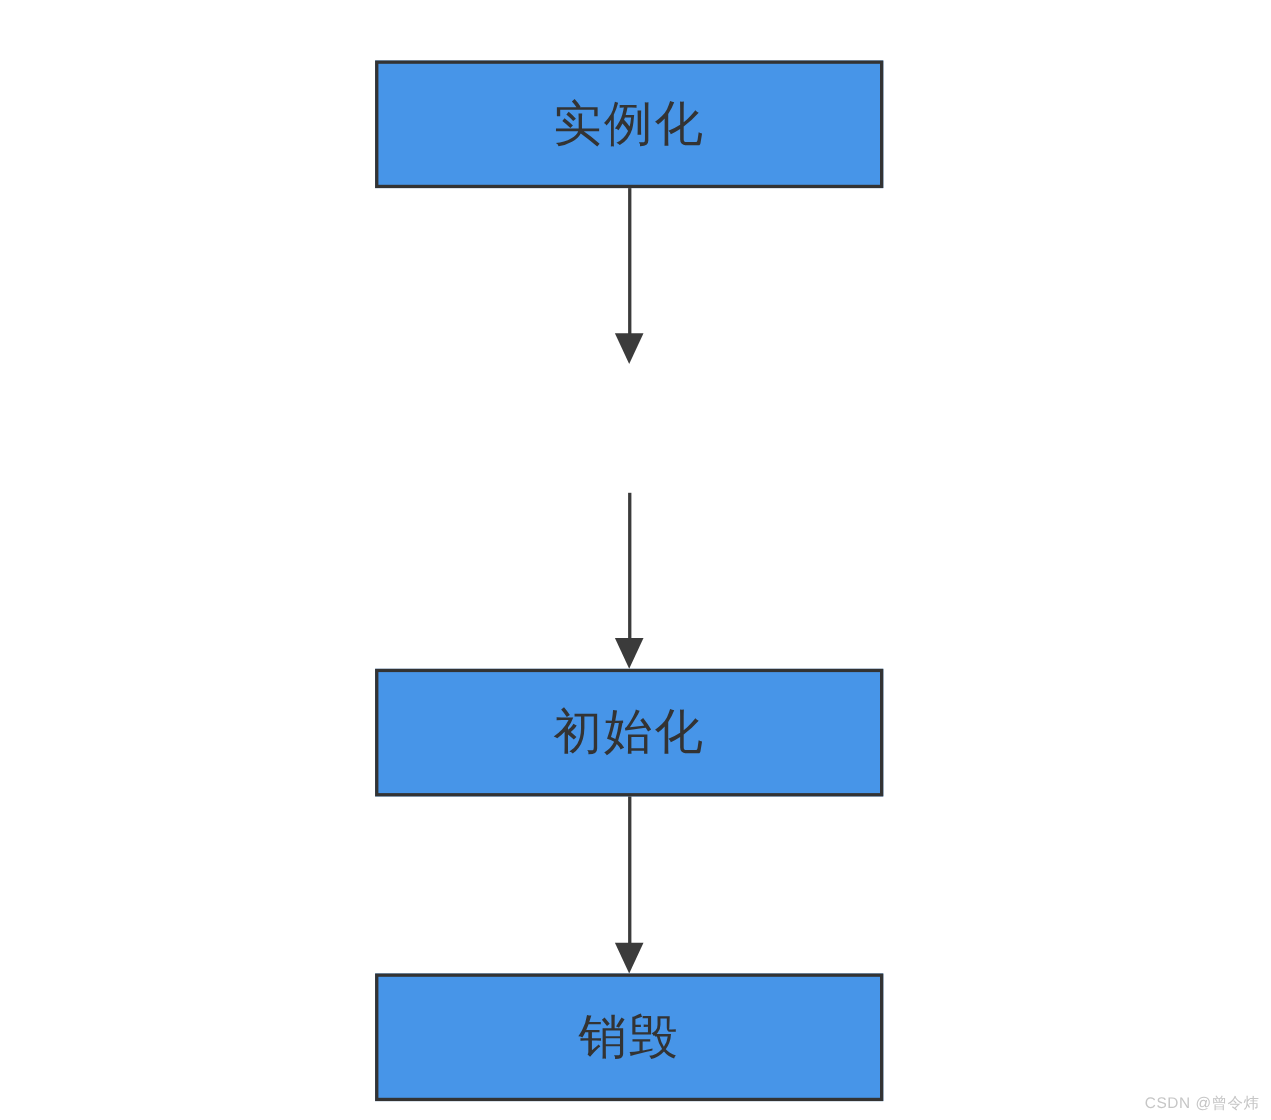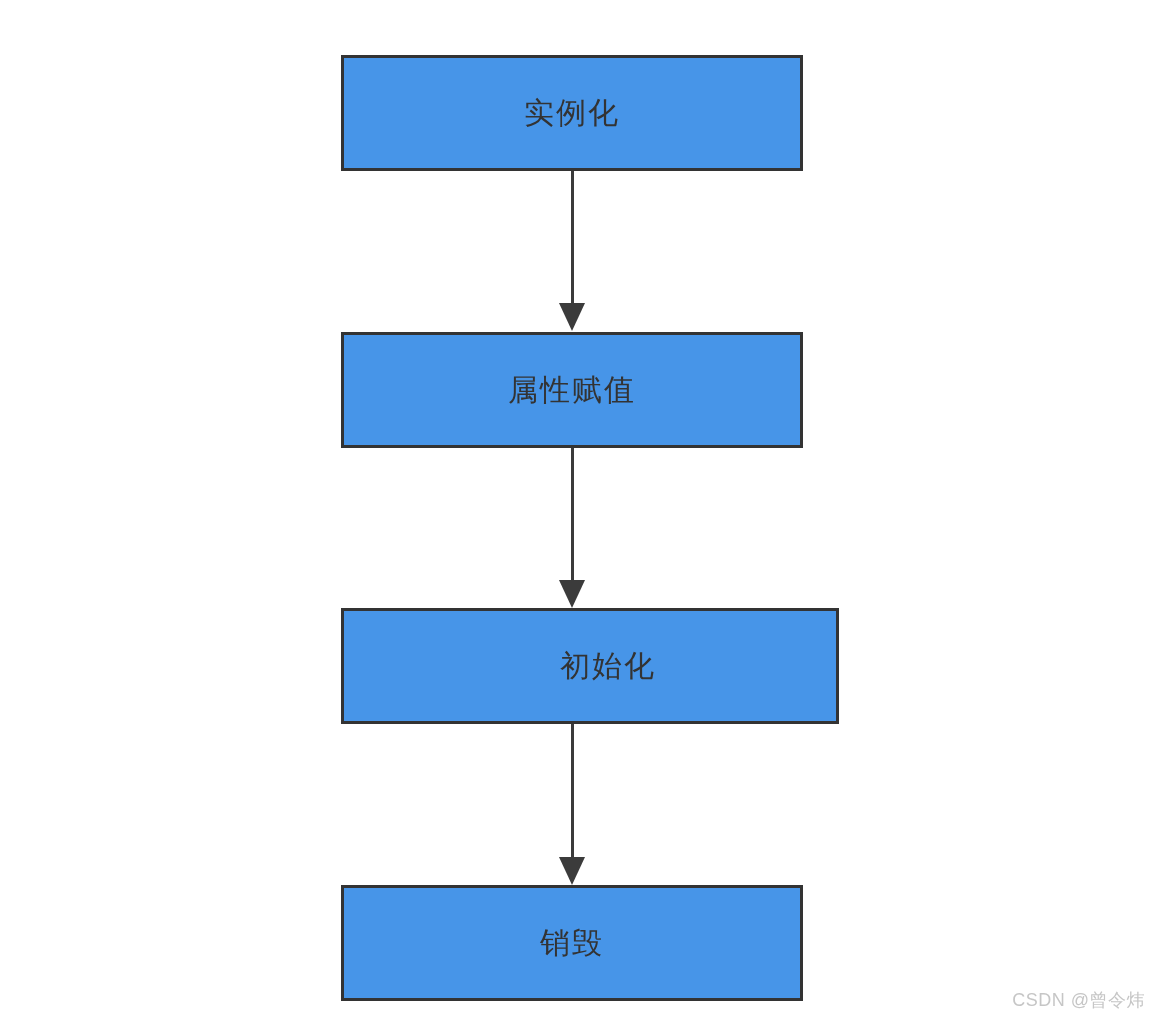--- a/index.html
+++ b/index.html
@@ -21,28 +21,28 @@
     width: 456px;
     height: 110px;
     background: #4795E8;
     border: 3px solid #333333;
     display: flex;
     align-items: center;
     justify-content: center;
   }
   .flow-node .node-label {
     color: #333333;
-    font-size: 30px;
+    font-size: 44px;
     letter-spacing: 2px;
     line-height: 1;
     white-space: nowrap;
   }
   .node-1 { top: 55px; }
   .node-2 { top: 332px; }
-  .node-3 { top: 608px; padding-left: 36px; }
+  .node-3 { top: 608px; }
   .node-4 { top: 885px; text-align: center; }
 
   .arrow {
     position: absolute;
     left: 558px;
     width: 28px;
   }
   .arrow .shaft {
     position: absolute;
     left: 12.5px;
@@ -67,42 +67,39 @@
   .arrow-2 .head  { top: 132px; }
   .arrow-3 { top: 724px; height: 161px; }
   .arrow-3 .shaft { height: 135px; }
   .arrow-3 .head  { top: 133px; }
 
   .watermark {
     position: absolute;
     right: 10px;
     bottom: 6px;
     color: #c6c6c6;
-    font-size: 18px;
+    font-size: 14px;
     letter-spacing: 0.5px;
     white-space: nowrap;
   }
 </style>
 </head>
 <body>
 
 <div class="canvas">
 
   <div class="flow-node node-1">
     <span class="node-label">实例化</span>
   </div>
 
   <div class="arrow arrow-1">
     <div class="shaft"></div>
     <div class="head"></div>
   </div>
 
-  <div class="flow-node node-2">
-    <span class="node-label">属性赋值</span>
-  </div>
 
   <div class="arrow arrow-2">
     <div class="shaft"></div>
     <div class="head"></div>
   </div>
 
   <div class="flow-node node-3">
     <span class="node-label">初始化</span>
   </div>
 

